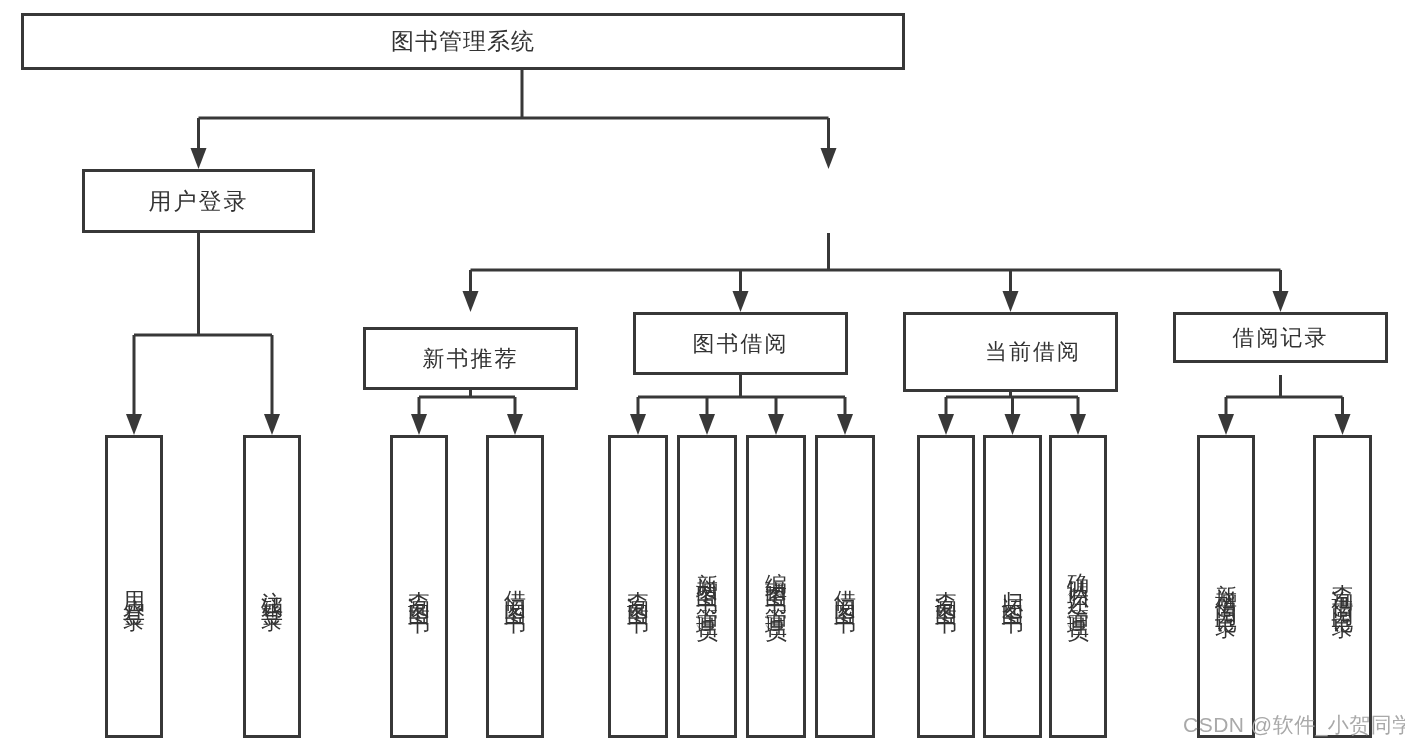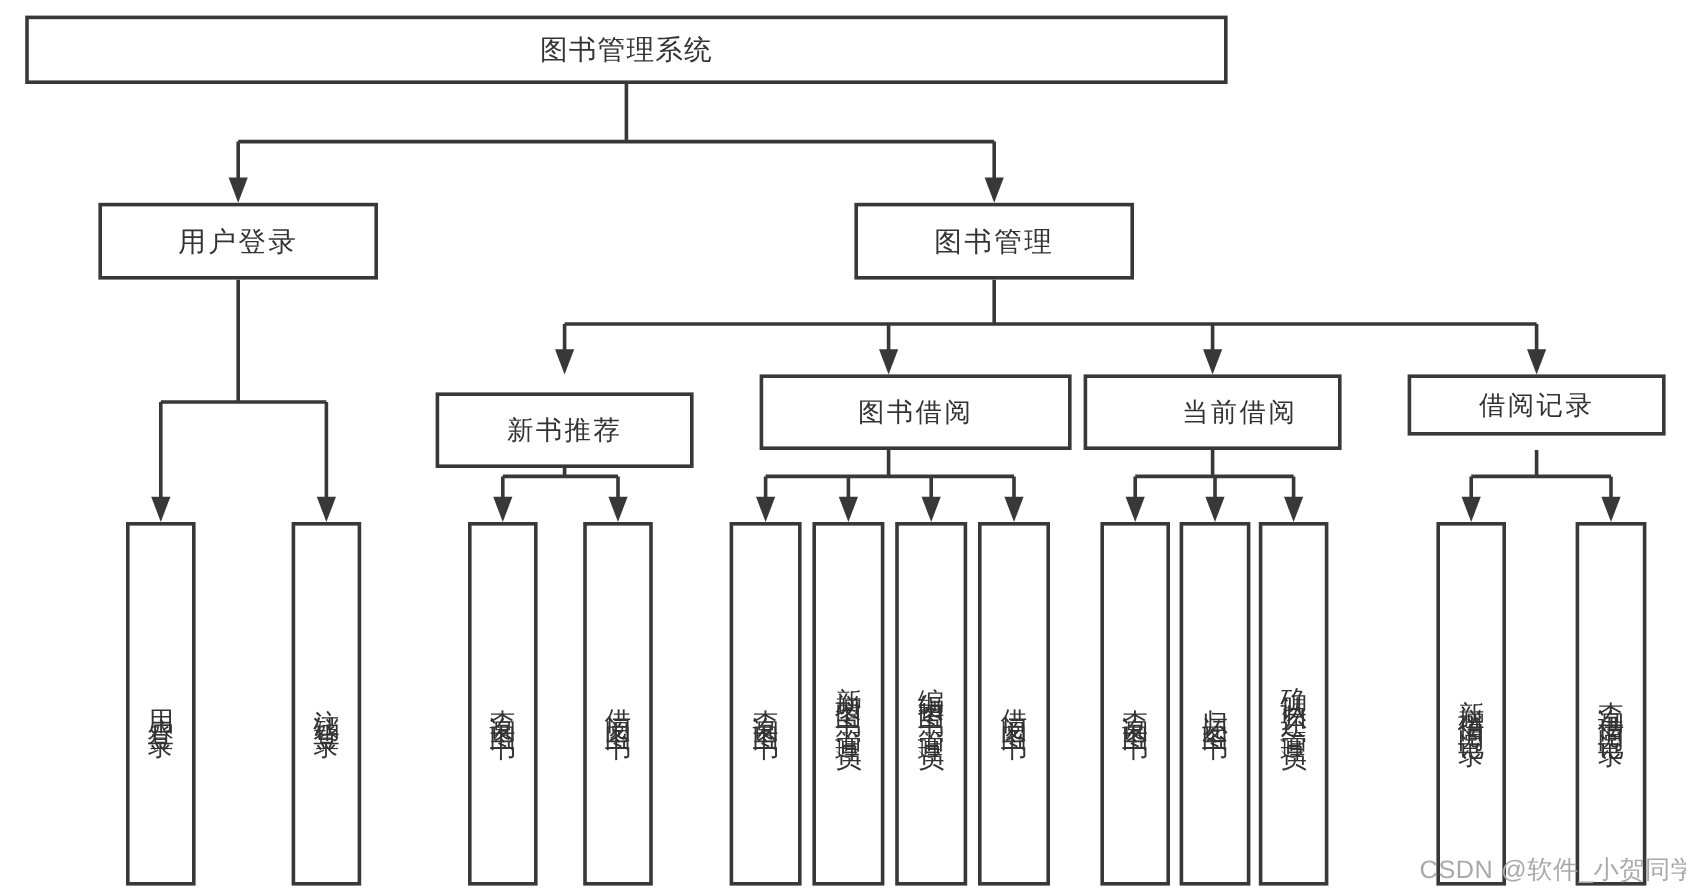--- a/index.html
+++ b/index.html
@@ -52,28 +52,27 @@
       <polygon points="768,414 784,414 776,435" fill="#383838"></polygon>
       <polygon points="837,414 853,414 845,435" fill="#383838"></polygon>
       <polygon points="938,414 954,414 946,435" fill="#383838"></polygon>
       <polygon points="1004.5,414 1020.5,414 1012.5,435" fill="#383838"></polygon>
       <polygon points="1070,414 1086,414 1078,435" fill="#383838"></polygon>
       <polygon points="1218,414 1234,414 1226,435" fill="#383838"></polygon>
       <polygon points="1334.5,414 1350.5,414 1342.5,435" fill="#383838"></polygon>
       <path d="M 522 70 L 522 118 M 198.5 118 L 828.5 118 M 198.5 118 L 198.5 150 M 828.5 118 L 828.5 150 M 198.5 233 L 198.5 335 M 134 335 L 272 335 M 134 335 L 134 416 M 272 335 L 272 416 M 828.5 233 L 828.5 270 M 470.5 270 L 1280.5 270 M 470.5 270 L 470.5 293 M 740.5 270 L 740.5 293 M 1010.5 270 L 1010.5 293 M 1280.5 270 L 1280.5 293 M 470.5 375 L 470.5 397 M 419 397 L 515 397 M 419 397 L 419 416 M 515 397 L 515 416 M 740.5 375 L 740.5 397 M 638 397 L 845 397 M 638 397 L 638 416 M 707 397 L 707 416 M 776 397 L 776 416 M 845 397 L 845 416 M 1010.5 375 L 1010.5 397 M 946 397 L 1078 397 M 946 397 L 946 416 M 1012.5 397 L 1012.5 416 M 1078 397 L 1078 416 M 1280.5 375 L 1280.5 397 M 1226 397 L 1342.5 397 M 1226 397 L 1226 416 M 1342.5 397 L 1342.5 416" stroke="#383838" stroke-width="3" fill="none"></path>
     </svg>
 
-  <div class="box root" style="left:21px;top:13px;width:1002px;height:57px;">图书管理系统</div>
+  <div class="box root" style="left:21px;top:13px;width:884px;height:57px;">图书管理系统</div>
 
   <div class="box h2" style="left:82px;top:169px;width:233px;height:64px;">用户登录</div>
-  <div class="box h2" style="left:712px;top:169px;width:233px;height:64px;">图书管理</div>
 
   <div class="box h3" style="left:363px;top:327px;width:215px;height:63px;">新书推荐</div>
-  <div class="box h3" style="left:633px;top:312px;width:260px;height:63px;">图书借阅</div>
-  <div class="box h3" style="left:903px;top:312px;width:215px;height:63px;padding-left:45px;">当前借阅</div>
+  <div class="box h3" style="left:633px;top:312px;width:215px;height:63px;">图书借阅</div>
+  <div class="box h3" style="left:903px;top:312px;width:215px;height:80px;padding-left:45px;">当前借阅</div>
   <div class="box h3" style="left:1173px;top:312px;width:215px;height:51px;">借阅记录</div>
 
   <div class="box leaf" style="left:105px;top:435px;width:58px;height:303px;">用户登录</div>
   <div class="box leaf" style="left:243px;top:435px;width:58px;height:303px;">注销登录</div>
 
   <div class="box leaf" style="left:390px;top:435px;width:58px;height:303px;">查询图书</div>
   <div class="box leaf" style="left:486px;top:435px;width:58px;height:303px;">借阅图书</div>
 
   <div class="box leaf" style="left:608px;top:435px;width:60px;height:303px;">查询图书</div>
   <div class="box leaf" style="left:677px;top:435px;width:60px;height:303px;">新增图书（管理员）</div>

